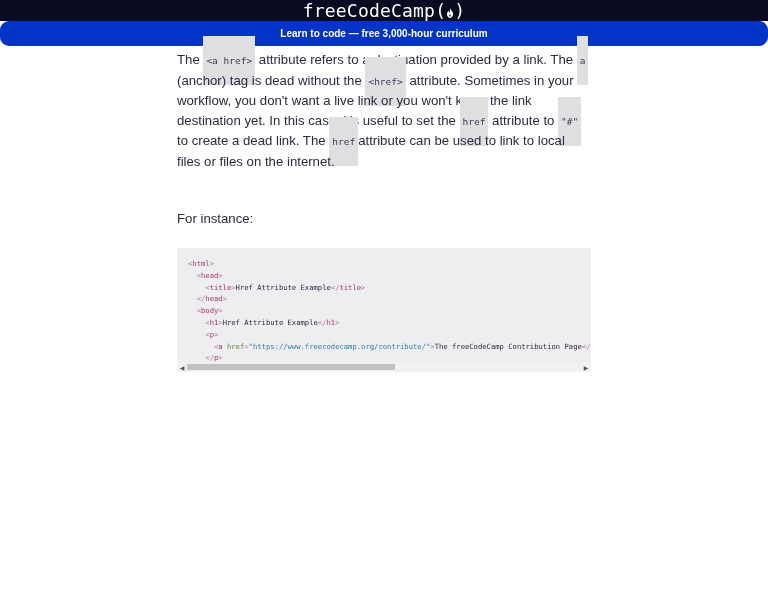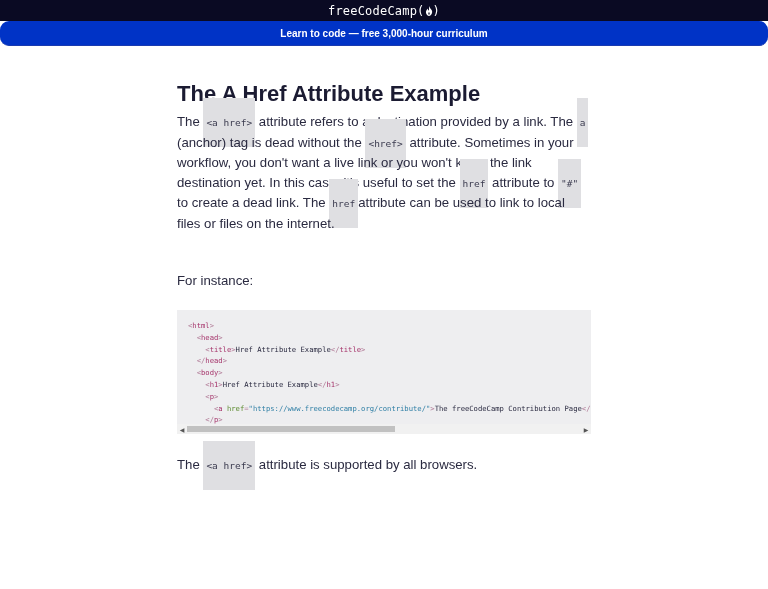--- a/index.html
+++ b/index.html
@@ -8,21 +8,21 @@
     background: #ffffff;
     font-family: "Liberation Sans", sans-serif;
     color: #1b1b32;
   }
   .topnav {
     height: 21px; background: #0a0a23;
     display: flex; align-items: center; justify-content: center;
   }
   .logo {
     color: #ffffff; font-family: "DejaVu Sans Mono", monospace;
-    font-size: 12px; letter-spacing: 0.2px;
+    font-size: 18px; letter-spacing: 0.2px;
   }
   .banner {
     height: 24px; background: #0033c6; border-bottom: 1px solid #1a3bb0;
     display: flex; align-items: center; justify-content: center;
     color: #ffffff; font-size: 10px; font-weight: bold; border-radius: 9px;
   }
   .content { width: 414px; margin: 0 auto; position: relative; }
   .intro {
     text-align: center; font-size: 17.5px; line-height: 24px;
     color: #1b1b32; margin: 10px -20px 0 -20px;
@@ -71,31 +71,29 @@
         </svg></span><span>)</span>
   </span>
 </div>
 
 <div class="banner">
   <span>Learn to code — free 3,000-hour curriculum</span>
 </div>
 
 <div class="content">
 
-  <h2>The A Href Attribute Example</h2>
 
   <p class="body" id="para">The <code class="inl">&lt;a href&gt;</code> attribute refers to a destination provided by a link. The <code class="inl">a</code> (anchor) tag is dead without the <code class="inl">&lt;href&gt;</code> attribute. Sometimes in your workflow, you don't want a live link or you won't know the link destination yet. In this case, it's useful to set the <code class="inl">href</code> attribute to <code class="inl">"#"</code> to create a dead link. The <code class="inl">href</code>attribute can be used to link to local files or files on the internet.</p>
 
   <p class="forinst">For instance:</p>
 
   <div class="codeblock">
     <div class="codelines" id="codelines"><div><span class="punct">&lt;</span><span class="tag">html</span><span class="punct">&gt;</span></div><div>  <span class="punct">&lt;</span><span class="tag">head</span><span class="punct">&gt;</span></div><div>    <span class="punct">&lt;</span><span class="tag">title</span><span class="punct">&gt;</span>Href Attribute Example<span class="punct">&lt;/</span><span class="tag">title</span><span class="punct">&gt;</span></div><div>  <span class="punct">&lt;/</span><span class="tag">head</span><span class="punct">&gt;</span></div><div>  <span class="punct">&lt;</span><span class="tag">body</span><span class="punct">&gt;</span></div><div>    <span class="punct">&lt;</span><span class="tag">h1</span><span class="punct">&gt;</span>Href Attribute Example<span class="punct">&lt;/</span><span class="tag">h1</span><span class="punct">&gt;</span></div><div>    <span class="punct">&lt;</span><span class="tag">p</span><span class="punct">&gt;</span></div><div>      <span class="punct">&lt;</span><span class="tag">a</span> <span class="attr">href</span><span class="punct">=</span><span class="str">"https://www.freecodecamp.org/contribute/"</span><span class="punct">&gt;</span>The freeCodeCamp Contribution Page<span class="punct">&lt;/</span><span class="tag">a</span></div><div>    <span class="punct">&lt;/</span><span class="tag">p</span><span class="punct">&gt;</span></div><div>  <span class="punct">&lt;/</span><span class="tag">body</span><span class="punct">&gt;</span></div><div><span class="punct">&lt;/</span><span class="tag">html</span><span class="punct">&gt;</span></div></div>
     <div class="scrollbar">
       <span class="sb-arrow">◀</span>
       <div class="sb-track">
         <div class="sb-thumb"></div>
       </div>
       <span class="sb-arrow">▶</span>
     </div>
   </div>
 
-  <p class="last" id="closing">The <code class="inl">&lt;a href&gt;</code> attribute is supported by all browsers.</p>
 </div>
 
 </body></html>

